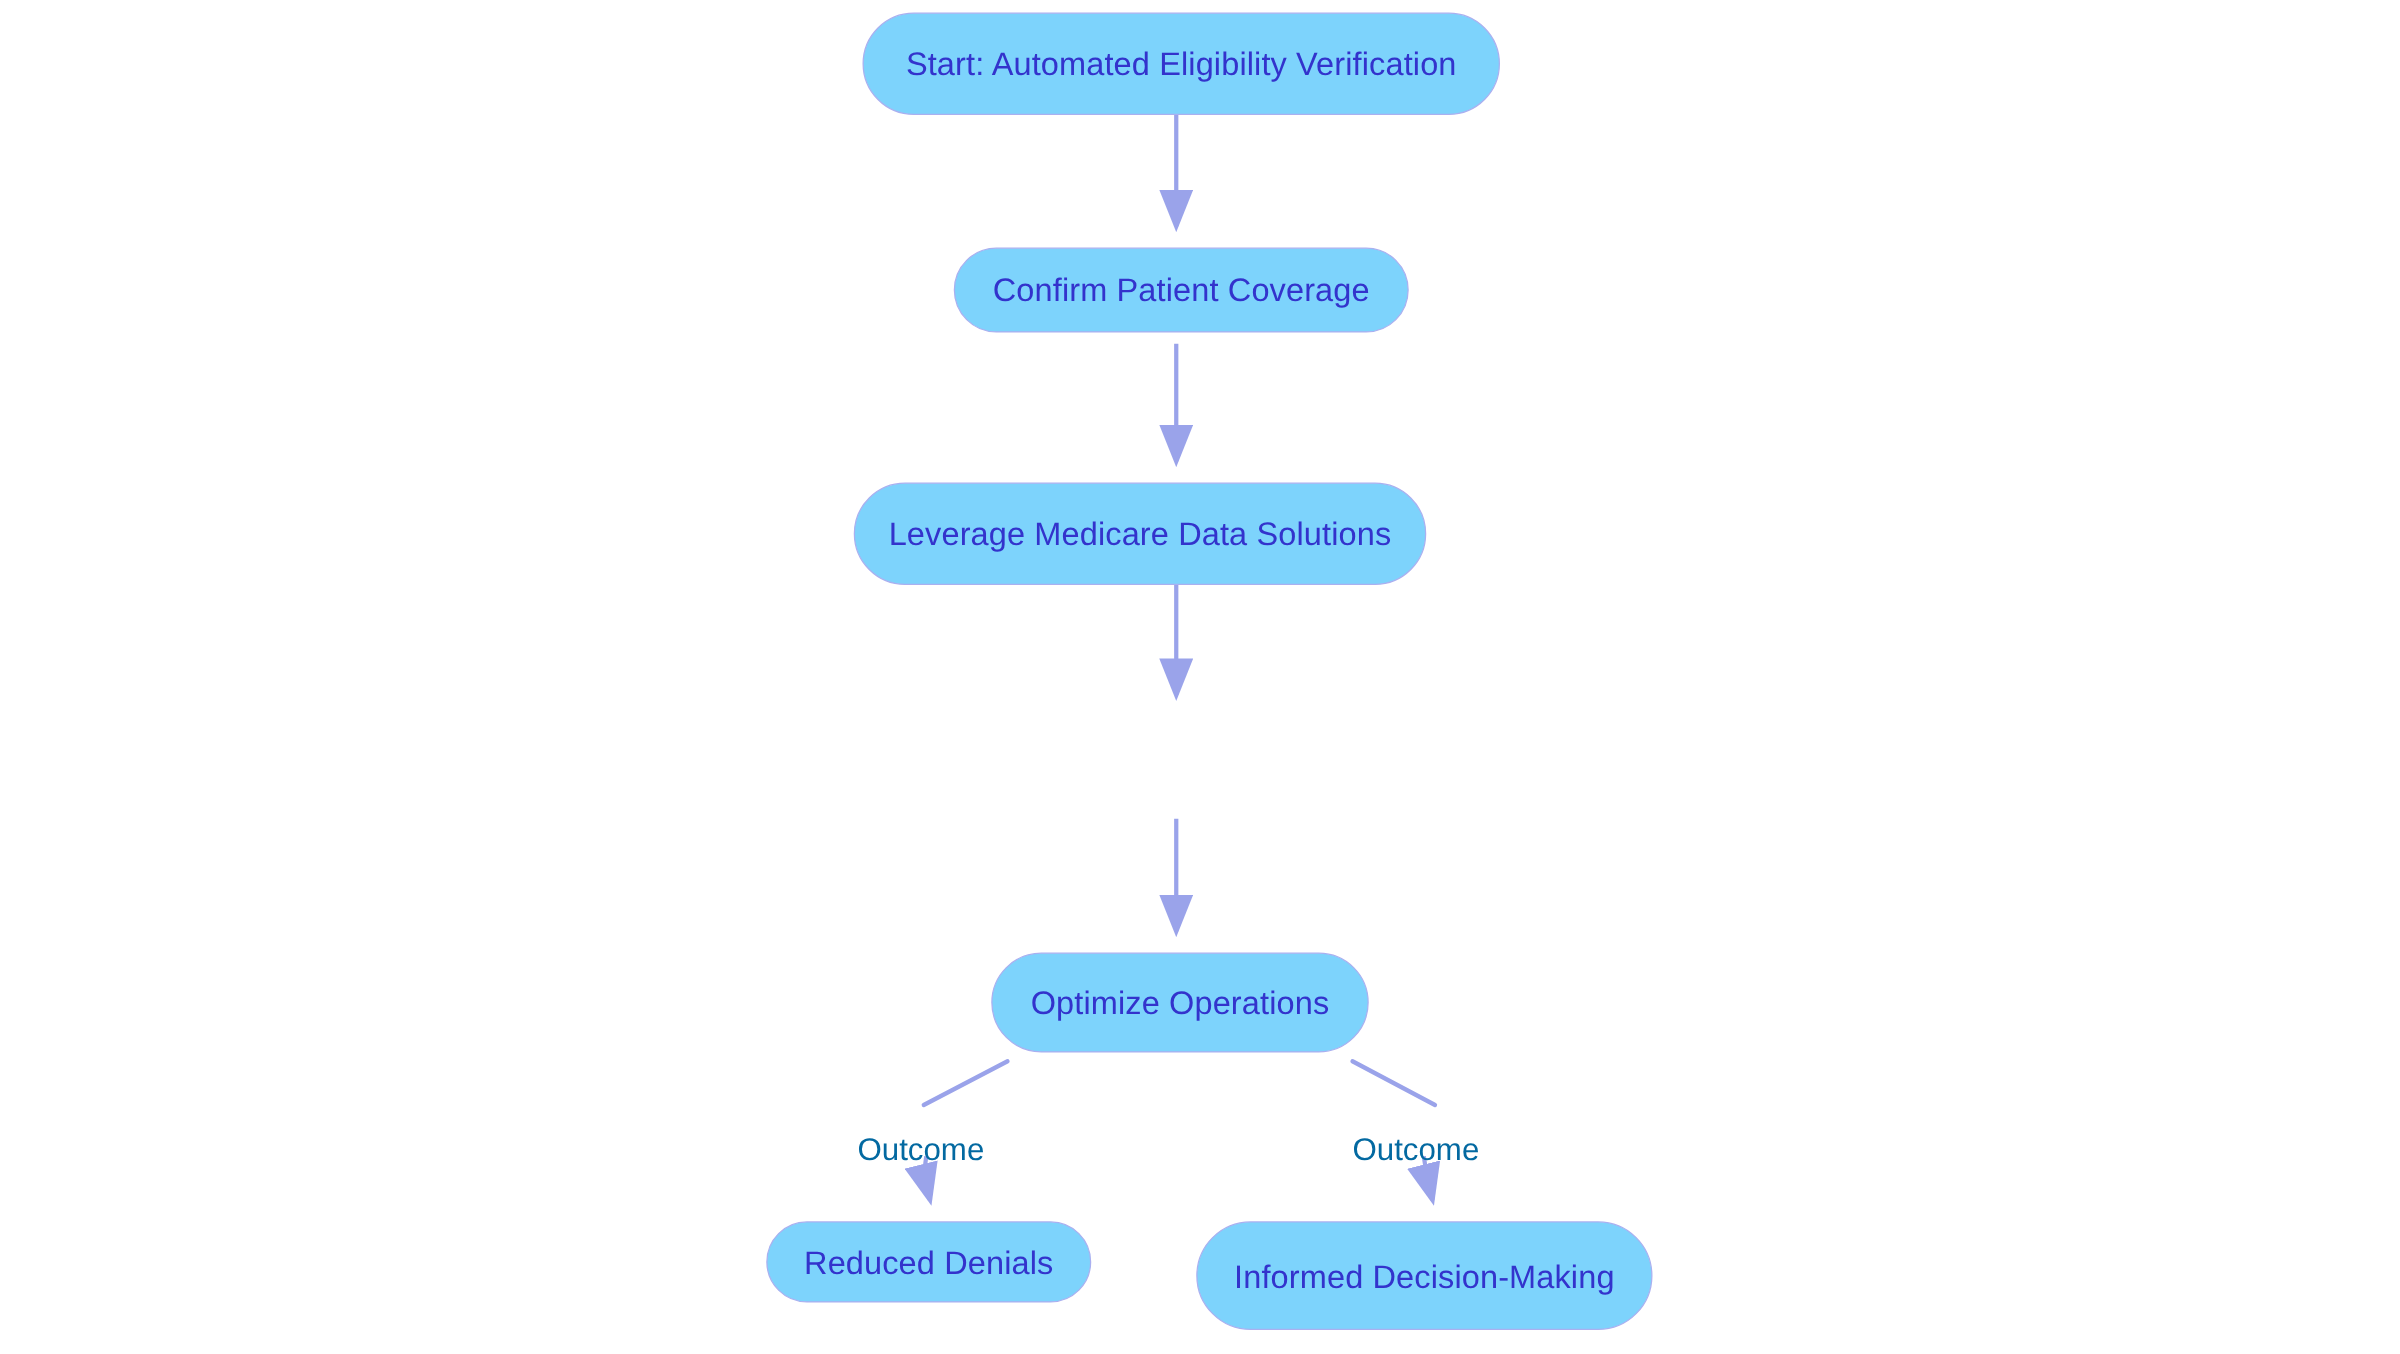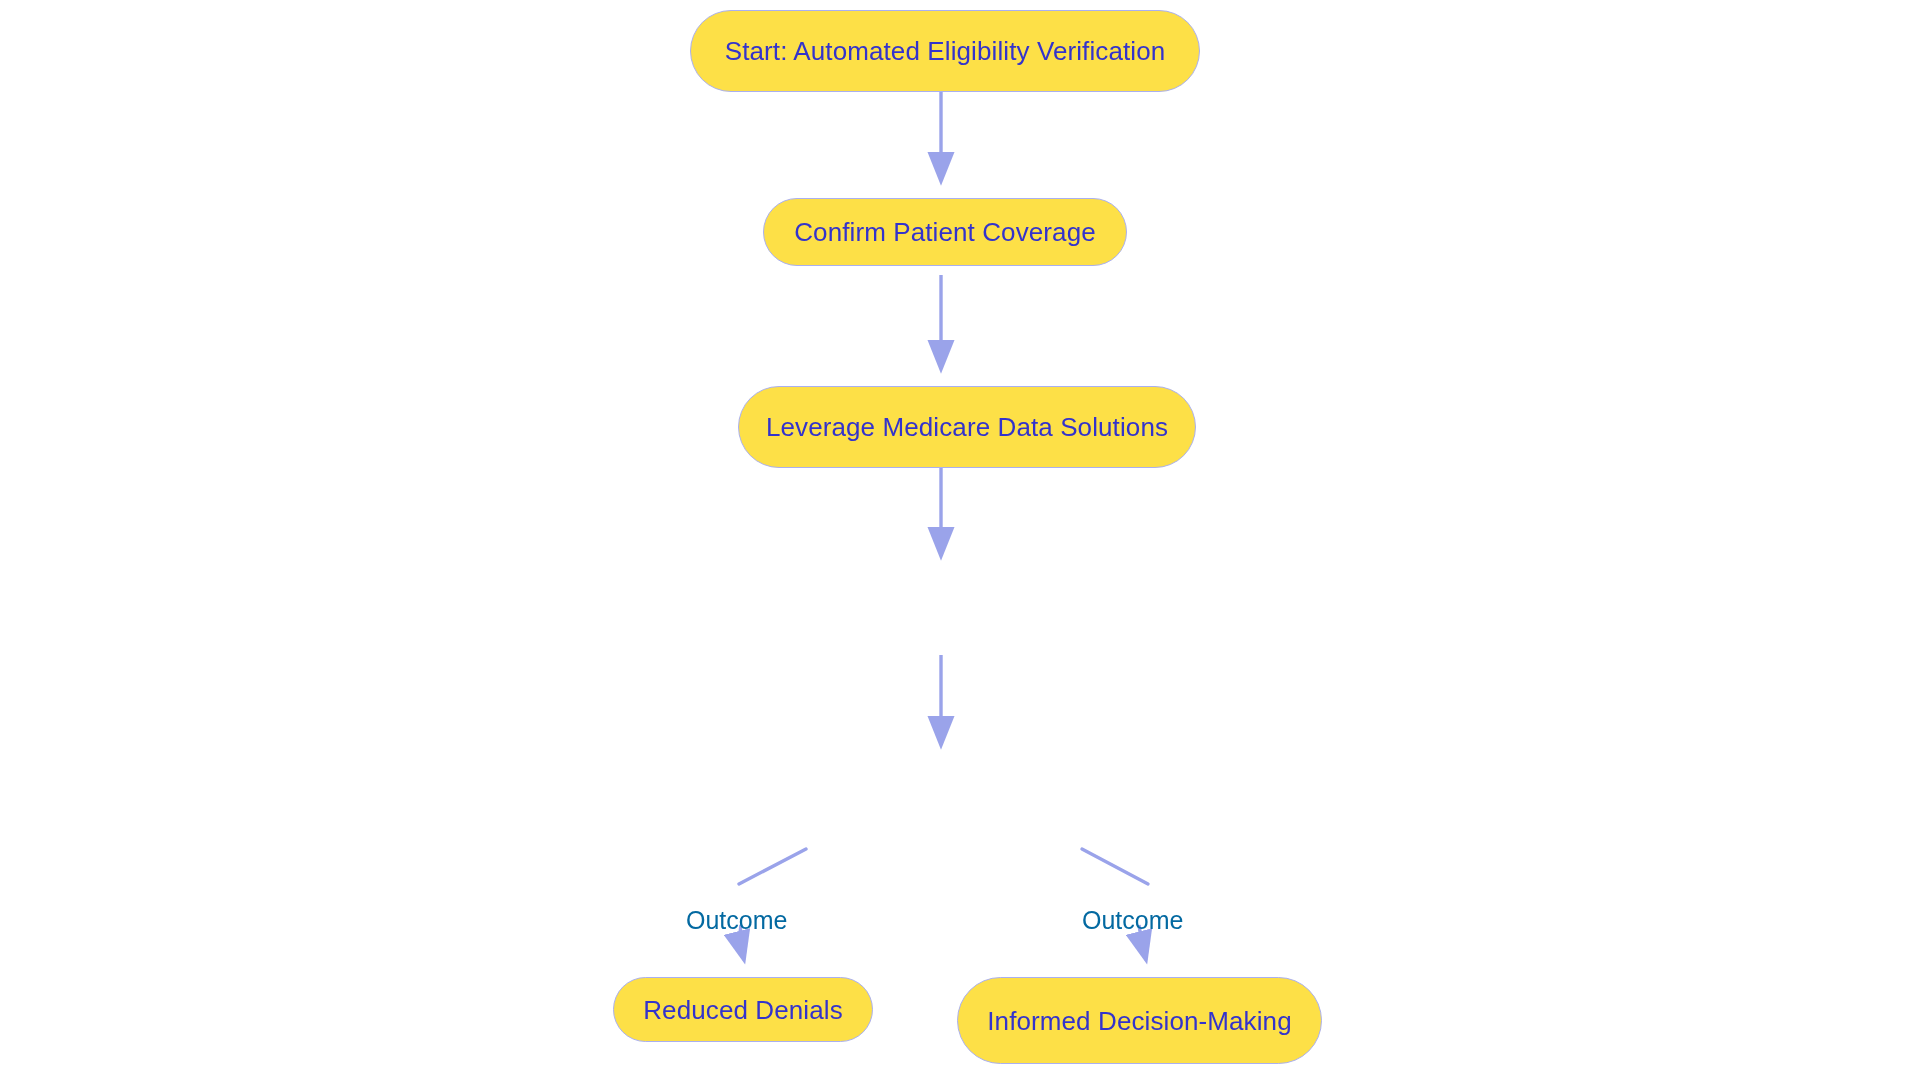--- a/index.html
+++ b/index.html
@@ -24,21 +24,21 @@
     position: absolute;
     left: 0;
     top: 0;
     width: 1920px;
     height: 1083px;
     pointer-events: none;
   }
   .node {
     position: absolute;
     box-sizing: border-box;
-    background: #fde047;
+    background: #7dd3fc;
     border: 1.3px solid #aab0f0;
     border-radius: 999px;
     display: flex;
     align-items: center;
     justify-content: center;
     color: #3333cc;
     font-size: 26px;
     font-weight: 400;
     letter-spacing: 0.1px;
     white-space: nowrap;
@@ -95,25 +95,28 @@
   </svg>
 
   <div class="node" style="left:690px; top:10px; width:510px; height:82px;">
     <span class="node-label">Start: Automated Eligibility Verification</span>
   </div>
 
   <div class="node" style="left:763px; top:198px; width:364px; height:68px;">
     <span class="node-label">Confirm Patient Coverage</span>
   </div>
 
-  <div class="node" style="left:738px; top:386px; width:458px; height:82px;">
+  <div class="node" style="left:683px; top:386px; width:458px; height:82px;">
     <span class="node-label">Leverage Medicare Data Solutions</span>
   </div>
 
 
+  <div class="node" style="left:793px; top:762px; width:302px; height:80px;">
+    <span class="node-label">Optimize Operations</span>
+  </div>
 
   <div class="node" style="left:613px; top:977px; width:260px; height:65px;">
     <span class="node-label">Reduced Denials</span>
   </div>
 
   <div class="node" style="left:957px; top:977px; width:365px; height:87px;">
     <span class="node-label">Informed Decision-Making</span>
   </div>
 
   <div class="edge-label" style="left:686px; top:908px;">Outcome</div>

